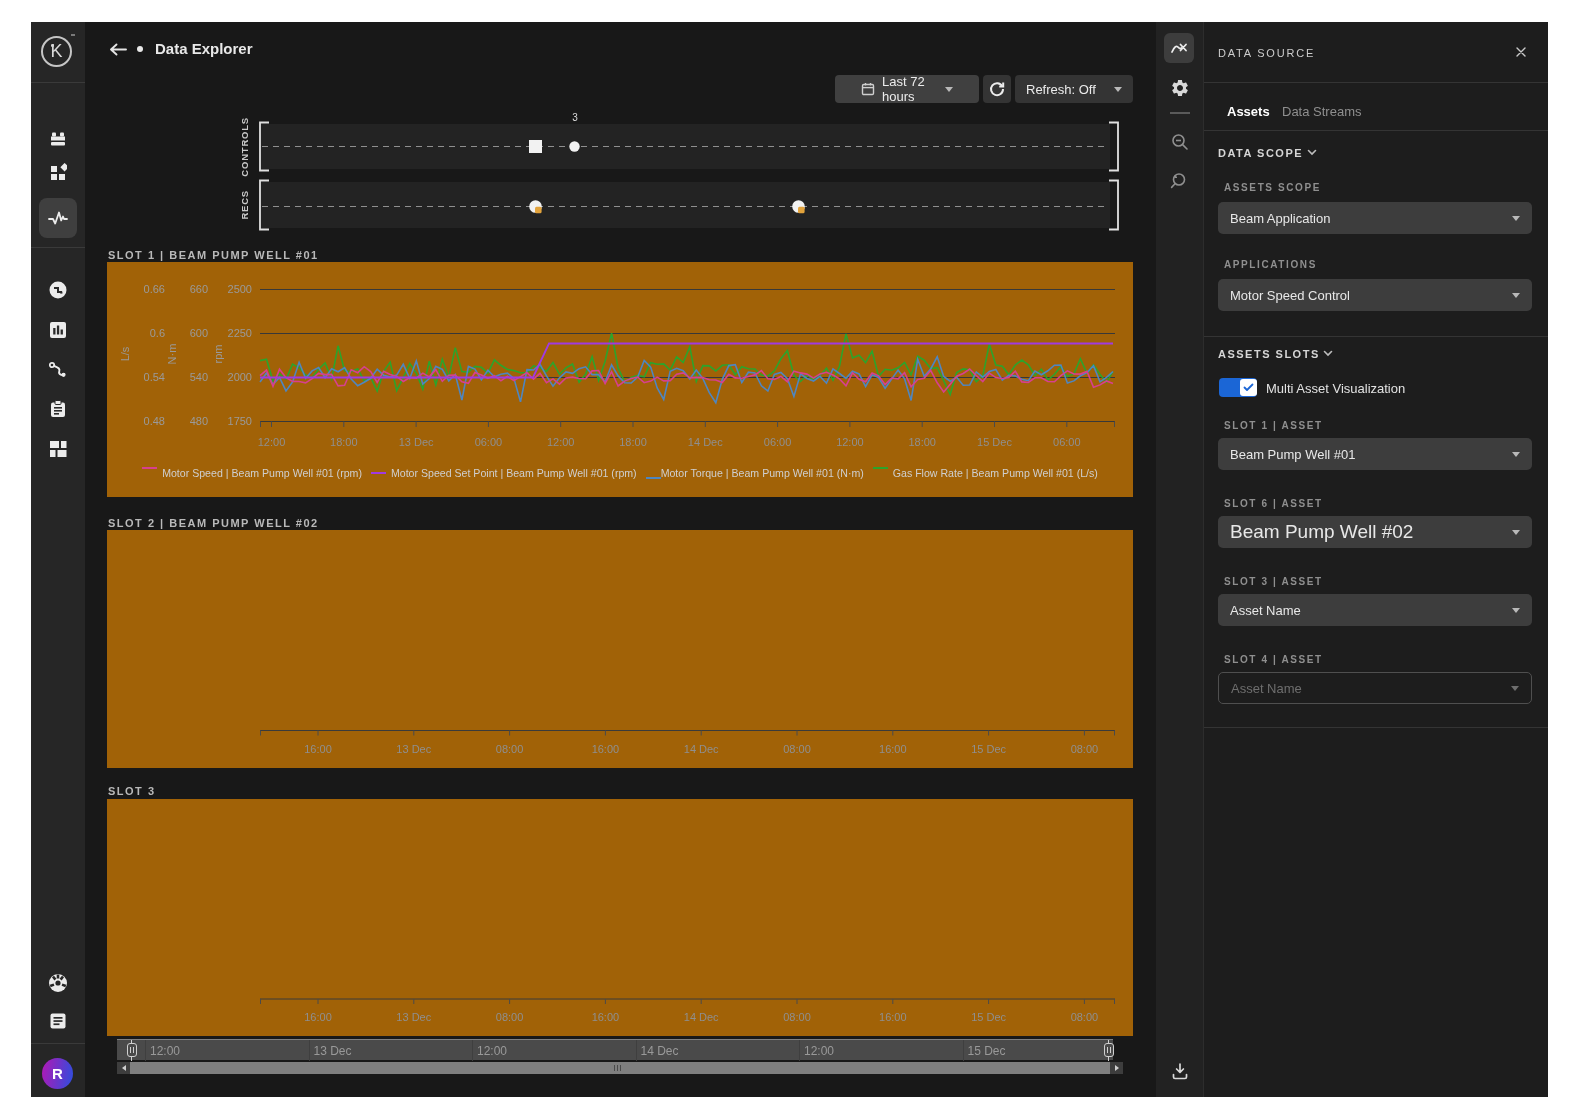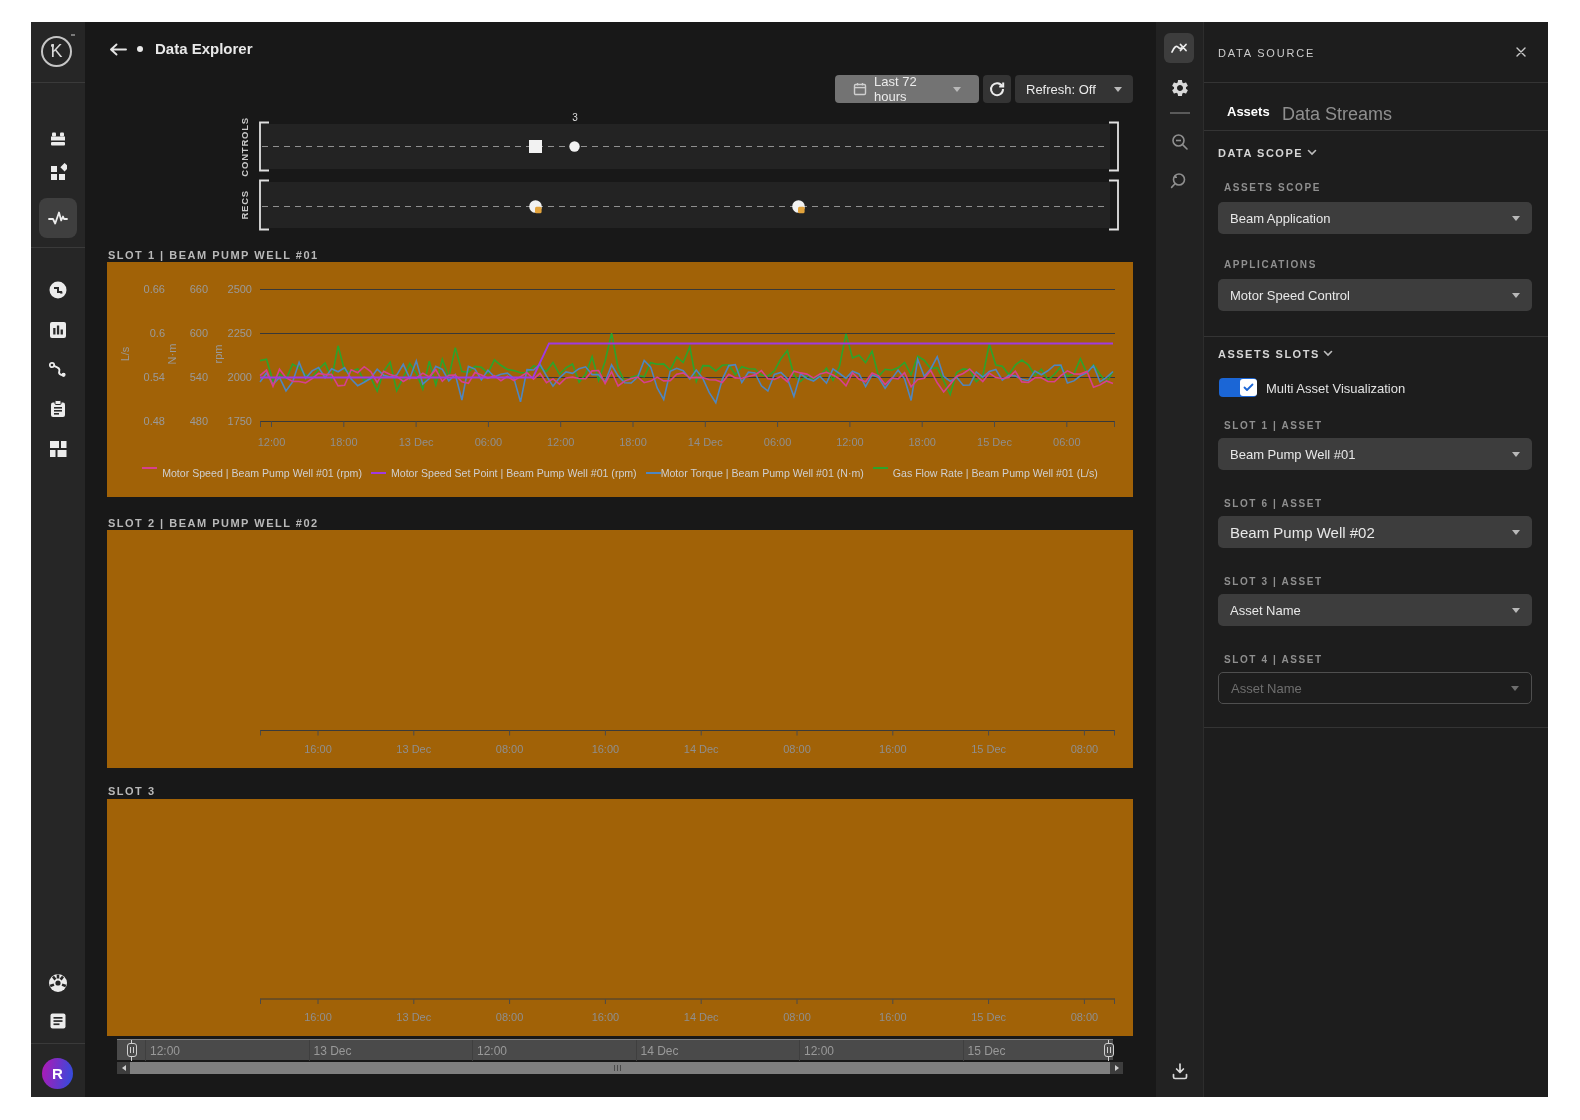--- a/index.html
+++ b/index.html
@@ -81,21 +81,21 @@
           <rect x="5.5" y="12.4" width="6" height="1.7" fill="#2a2a2a"></rect>
         </svg></div>
       <div class="abs" style="left:0;top:1021px;width:54px;height:1px;background:#3a3a3a"></div>
       <div class="abs" style="left:11px;top:1036px;width:31px;height:31px;border-radius:50%;background:linear-gradient(100deg,#b318b4,#2b4fdf);display:flex;align-items:center;justify-content:center;color:#fff;font-size:15px;font-weight:bold">R</div>
     </div>
     <svg class="abs" style="left:78px;top:21px" width="18" height="13" viewBox="0 0 18 13">
       <path d="M17 6.5 H2 M7.5 1.5 L2 6.5 L7.5 11.5" fill="none" stroke="#e4e4e4" stroke-width="1.9" stroke-linecap="round" stroke-linejoin="round"></path>
     </svg>
     <div class="abs" style="left:106px;top:24px;width:6px;height:6px;border-radius:50%;background:#e8e8e8"></div>
     <div class="abs" style="left:124px;top:18px;font-size:15px;font-weight:bold;color:#e8e8e8">Data Explorer</div>
-    <div class="abs" style="left:804px;top:53px;width:144px;height:28px;background:#737373;border-radius:4px;display:flex;align-items:center;padding:0 18px;gap:7px">
+    <div class="abs" style="left:804px;top:53px;width:144px;height:28px;background:#404040;border-radius:4px;display:flex;align-items:center;padding:0 26px;gap:7px">
       <svg width="14" height="14" viewBox="0 0 14 14" style="">
         <rect x="1.5" y="2.5" width="11" height="10" rx="1.2" fill="none" stroke="#cfcfcf" stroke-width="1.4"></rect>
         <line x1="1.5" y1="5.6" x2="12.5" y2="5.6" stroke="#cfcfcf" stroke-width="1.4"></line>
         <line x1="4.5" y1="1" x2="4.5" y2="3.4" stroke="#cfcfcf" stroke-width="1.4"></line>
         <line x1="9.5" y1="1" x2="9.5" y2="3.4" stroke="#cfcfcf" stroke-width="1.4"></line>
       </svg>
       <span style="color:#ececec;font-size:13px;flex:1">Last 72 hours</span>
       <span style="display:inline-block;width:0;height:0;border-left:4.5px solid transparent;border-right:4.5px solid transparent;border-top:5px solid #b9b9b9"></span>
     </div>
     <div class="abs" style="left:952px;top:53px;width:28px;height:28px;background:#343434;border-radius:4px;display:flex;align-items:center;justify-content:center">
@@ -187,21 +187,21 @@
       </svg>
       <div style="position:absolute;left:0;top:205px;width:1026px;display:flex;justify-content:center;gap:9px;align-items:center;white-space:nowrap">
         <div style="display:flex;align-items:flex-start;gap:5px">
           <div style="flex:none;width:15px;height:2px;background:#d6408e"></div>
           <span style="font-size:10.6px;color:#cfcfcf">Motor Speed | Beam Pump Well #01 (rpm)</span>
         </div>
         <div style="display:flex;align-items:center;gap:5px">
           <div style="flex:none;width:15px;height:2px;background:#a03ae0"></div>
           <span style="font-size:10.6px;color:#cfcfcf">Motor Speed Set Point | Beam Pump Well #01 (rpm)</span>
         </div>
-        <div style="display:flex;align-items:center;">
+        <div style="display:flex;align-items:flex-end;">
           <div style="flex:none;width:15px;height:2px;background:#4e86c0"></div>
           <span style="font-size:10.6px;color:#cfcfcf">Motor Torque | Beam Pump Well #01 (N·m)</span>
         </div>
         <div style="display:flex;gap:5px">
           <div style="flex:none;width:15px;height:2px;background:#2ca42c"></div>
           <span style="font-size:10.6px;color:#cfcfcf">Gas Flow Rate | Beam Pump Well #01 (L/s)</span>
         </div>
       </div>
     </div>
     <div class="abs hdr" style="left:77px;top:495px">SLOT 2 | BEAM PUMP WELL #02</div>
@@ -316,21 +316,21 @@
           <path d="M3.5 13.5 v2.5 a1.5 1.5 0 0 0 1.5 1.5 h10 a1.5 1.5 0 0 0 1.5-1.5 v-2.5" fill="none" stroke="#d9d9d9" stroke-width="1.7" stroke-linecap="round"></path>
         </svg></div>
     </div>
     <div class="abs" style="left:1173px;top:0;width:344px;height:1075px;background:#1d1d1d">
       <div class="abs" style="left:14px;top:25px;font-size:11px;letter-spacing:1.8px;color:#cccccc">DATA SOURCE</div>
       <svg class="abs" style="left:311px;top:24px" width="12" height="12" viewBox="0 0 12 12">
         <path d="M2 2 L10 10 M10 2 L2 10" stroke="#c9c9c9" stroke-width="1.4" stroke-linecap="round"></path>
       </svg>
       <div class="abs" style="left:0;top:60px;width:344px;height:1px;background:#343434"></div>
       <div class="abs" style="left:23px;top:82px;font-size:13px;font-weight:bold;color:#fff">Assets</div>
-      <div class="abs" style="left:78px;top:82px;font-size:18px;color:#8f8f8f">Data Streams</div>
+      <div class="abs" style="left:78px;top:82px;font-size:13px;color:#8f8f8f">Data Streams</div>
       <div class="abs" style="left:0;top:108px;width:344px;height:1px;background:#343434"></div>
       <div class="abs" style="left:14px;top:125px;font-size:11px;font-weight:bold;letter-spacing:1.5px;color:#d6d6d6">DATA SCOPE</div>
       <div class="abs" style="left:103px;top:127px;line-height:0"><svg width="10" height="7" viewBox="0 0 10 7">
           <path d="M1.5 1.5 L5 5 L8.5 1.5" fill="none" stroke="#bdbdbd" stroke-width="1.6" stroke-linecap="round"></path>
         </svg></div>
       <div class="abs plabel" style="left:20px;top:160px">ASSETS SCOPE</div>
       <div class="abs" style="left:14px;top:180px;width:314px;height:32px;background:#3d3d3d;border-radius:5px;display:flex;align-items:center;justify-content:space-between;padding:0 12px">
         <span style="color:#e8e8e8;font-size:13px">Beam Application</span>
         <span style="display:inline-block;width:0;height:0;border-left:4.5px solid transparent;border-right:4.5px solid transparent;border-top:5px solid #b9b9b9"></span>
       </div>
@@ -351,21 +351,21 @@
         </svg>
       </div>
       <div class="abs" style="left:62px;top:359px;font-size:13px;color:#e2e2e2">Multi Asset Visualization</div>
       <div class="abs plabel" style="left:20px;top:398px">SLOT 1 | ASSET</div>
       <div class="abs" style="left:14px;top:416px;width:314px;height:32px;background:#3d3d3d;border-radius:5px;display:flex;align-items:center;justify-content:space-between;padding:0 12px">
         <span style="color:#e8e8e8;font-size:13px">Beam Pump Well #01</span>
         <span style="display:inline-block;width:0;height:0;border-left:4.5px solid transparent;border-right:4.5px solid transparent;border-top:5px solid #b9b9b9"></span>
       </div>
       <div class="abs plabel" style="left:20px;top:476px">SLOT 6 | ASSET</div>
       <div class="abs" style="left:14px;top:494px;width:314px;height:32px;background:#3d3d3d;border-radius:5px;display:flex;align-items:center;justify-content:space-between;padding:0 12px">
-        <span style="color:#e8e8e8;font-size:15px">Beam Pump Well #02</span>
+        <span style="color:#e8e8e8;font-size:19px">Beam Pump Well #02</span>
         <span style="display:inline-block;width:0;height:0;border-left:4.5px solid transparent;border-right:4.5px solid transparent;border-top:5px solid #b9b9b9"></span>
       </div>
       <div class="abs plabel" style="left:20px;top:554px">SLOT 3 | ASSET</div>
       <div class="abs" style="left:14px;top:572px;width:314px;height:32px;background:#3d3d3d;border-radius:5px;display:flex;align-items:center;justify-content:space-between;padding:0 12px">
         <span style="color:#e8e8e8;font-size:13px">Asset Name</span>
         <span style="display:inline-block;width:0;height:0;border-left:4.5px solid transparent;border-right:4.5px solid transparent;border-top:5px solid #b9b9b9"></span>
       </div>
       <div class="abs plabel" style="left:20px;top:632px">SLOT 4 | ASSET</div>
       <div class="abs" style="left:14px;top:650px;width:314px;height:32px;background:transparent;border:1px solid #4f4f4f;border-radius:5px;display:flex;align-items:center;justify-content:space-between;padding:0 12px">
         <span style="color:#6e6e6e;font-size:13px">Asset Name</span>

